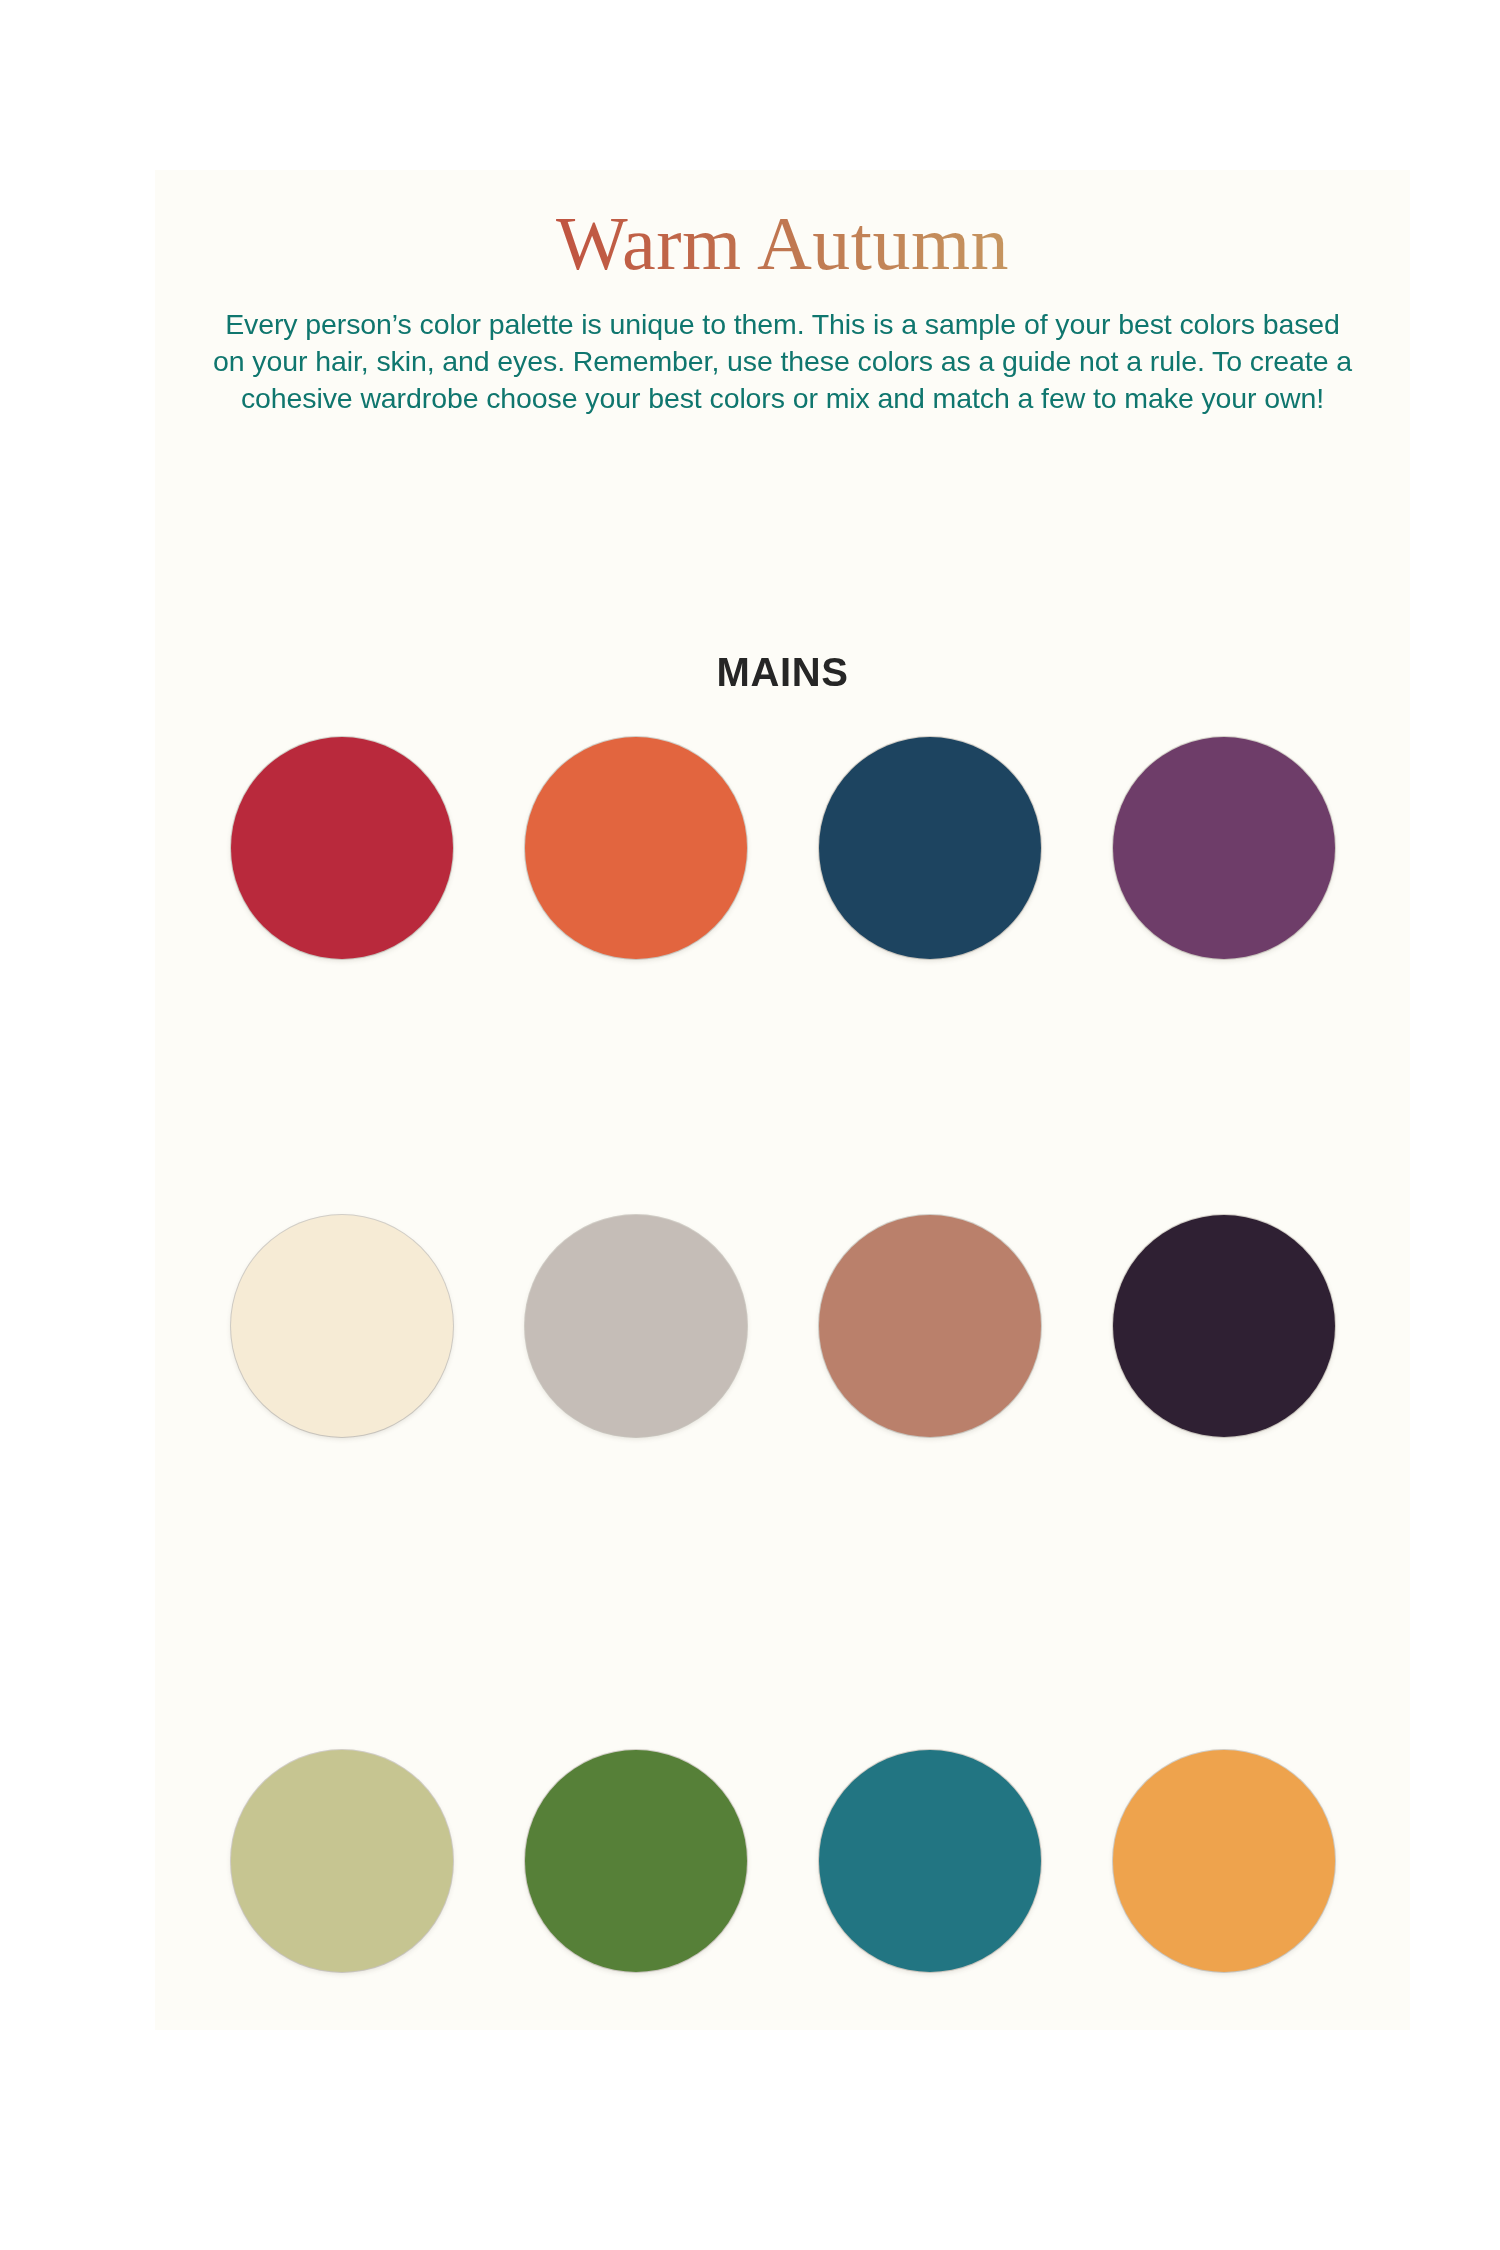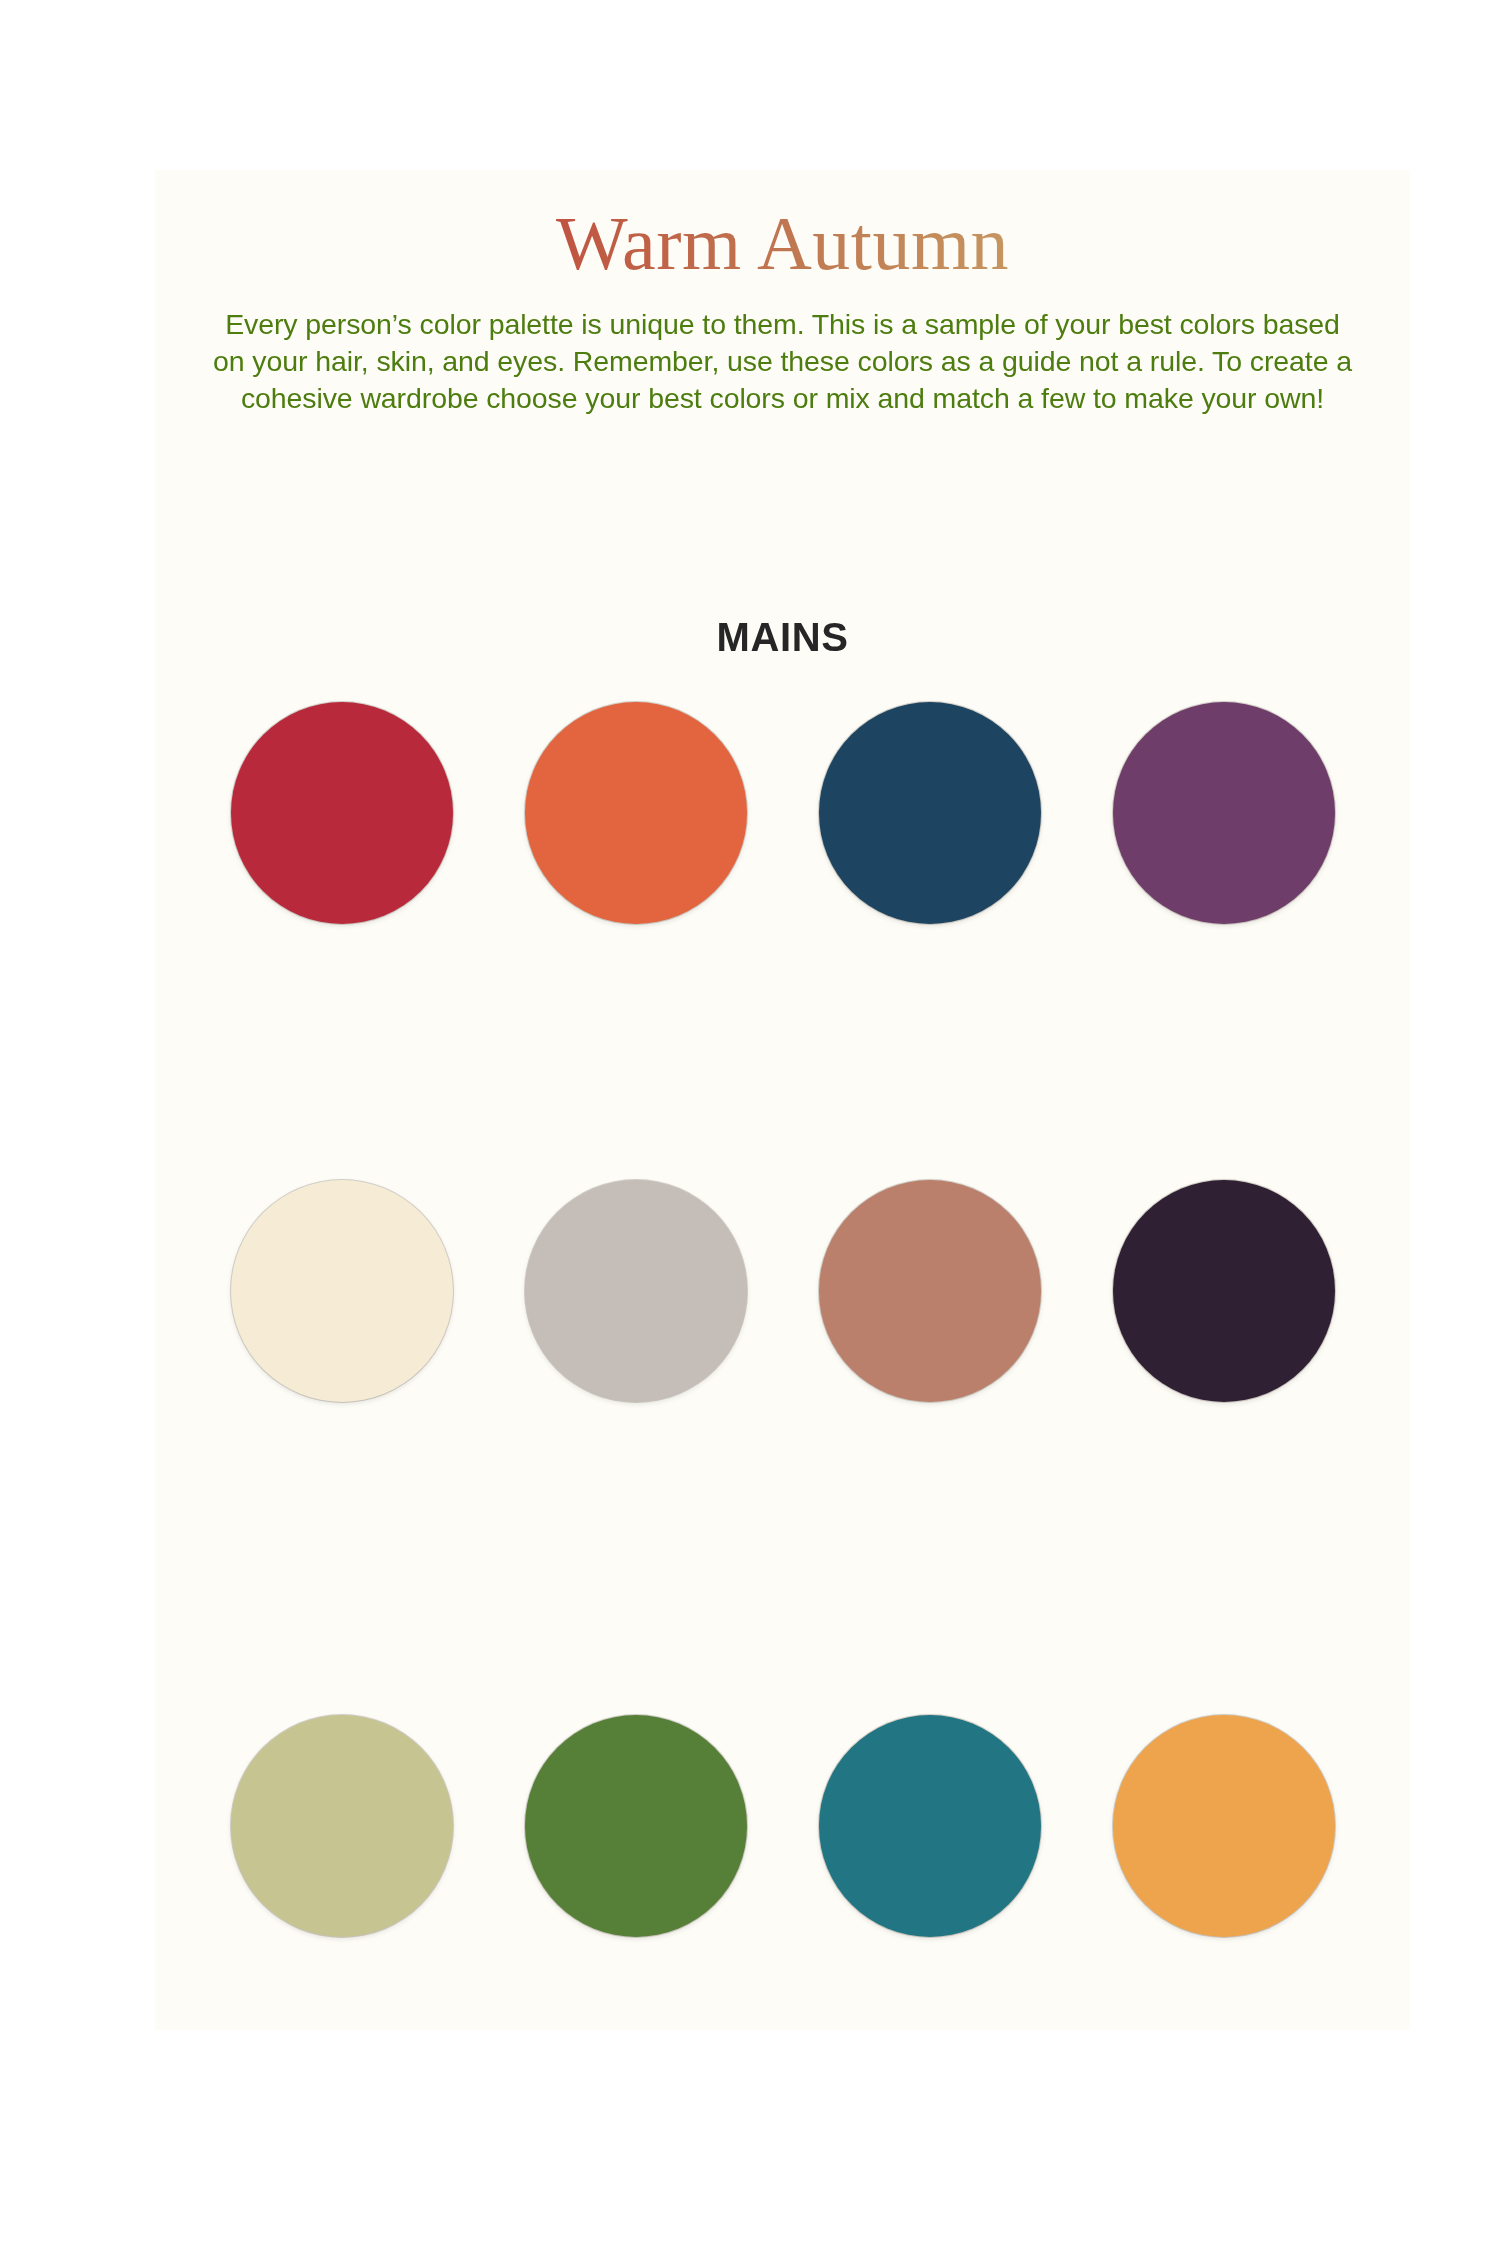--- a/index.html
+++ b/index.html
@@ -67,29 +67,30 @@
     -webkit-text-fill-color: transparent;
   }
 
   .palette-description {
     margin: 22px auto 0 auto;
     width: 1140px;
     text-align: center;
     font-family: "Liberation Sans", sans-serif;
     font-size: 28.5px;
     line-height: 1.30;
-    color: #4d7c0f;
+    color: #0f766e;
     letter-spacing: -0.1px;
   }
 
   
   .group {
     position: absolute;
     left: 0;
     width: 1255px;
+    margin-top: 35px;
   }
   .group-mains    { top: 445px; }
   .group-neutrals { top: 1010px; }
   .group-accents  { top: 1545px; }
 
   .group-title {
     margin: 0 0 42px 0;
     text-align: center;
     font-family: "Liberation Sans", sans-serif;
     font-weight: bold;

